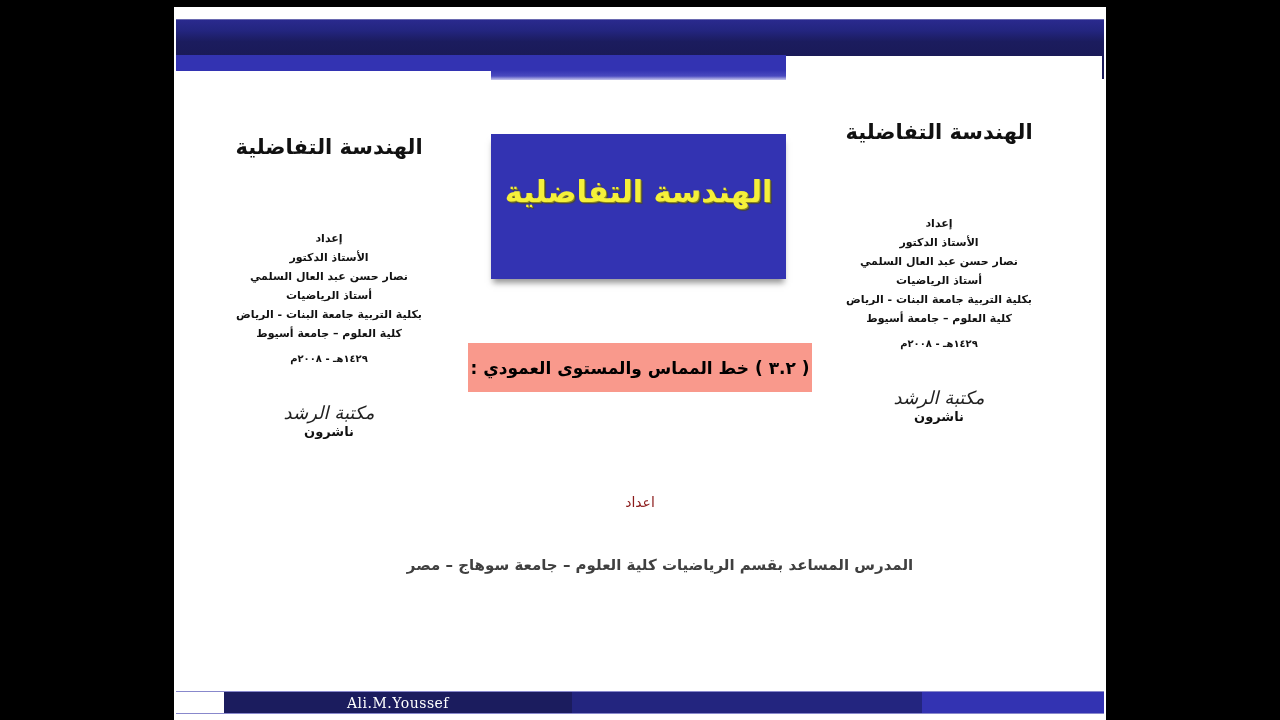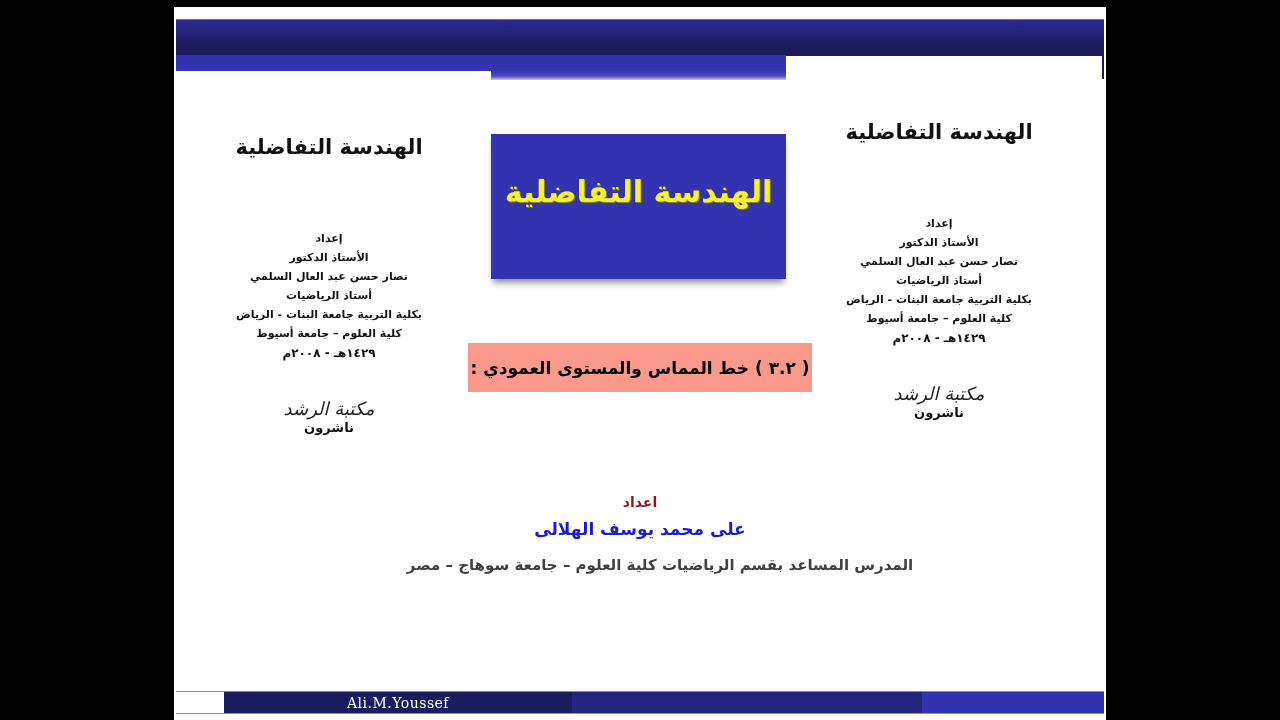--- a/index.html
+++ b/index.html
@@ -34,21 +34,21 @@
   .cover {
     position: absolute; text-align: center; direction: rtl; color: #111;
   }
   .cover-left { left: 40px; top: 128px; width: 230px; }
   .cover-right { left: 650px; top: 113px; width: 230px; }
   .cover-title {
     font-family: "DejaVu Sans", sans-serif; font-weight: bold; font-size: 21px;
     letter-spacing: 0; margin-bottom: 70px;
   }
   .cover-lines { font-weight: bold; font-size: 11px; line-height: 19px; }
-  .cover-year { font-size: 12px; font-weight: bold; margin-top: 3px; }
+  .cover-year { font-size: 10px; font-weight: bold; margin-top: 10px; }
   .publisher { margin-top: 38px; }
   .publisher-logo {
     font-family: "DejaVu Serif", serif; font-size: 18px; font-style: italic;
     color: #222; line-height: 22px;
   }
   .publisher-sub { font-size: 13px; font-weight: bold; letter-spacing: 3px; }
 
   
   .center-box {
     position: absolute; left: 317px; top: 127px; width: 295px; height: 145px;
@@ -67,21 +67,21 @@
     position: absolute; left: 294px; top: 336px; width: 344px; height: 49px;
     background: #f9998c;
     display: flex; align-items: center; justify-content: center;
   }
   .section-title {
     font-weight: bold; font-size: 17px; color: #000; direction: rtl; text-align: center;
   }
 
   
   .author-block { position: absolute; left: 0; width: 932px; text-align: center; direction: rtl; }
-  .prep-label { top: 487px; color: #8b1a1a; font-weight: bold; font-size: 14px; left: 0; }
+  .prep-label { top: 487px; color: #8b1a1a; font-weight: normal; font-size: 14px; left: 0; }
   .author-name { top: 512px; color: #1c1cc8; font-weight: bold; font-size: 17px; left: 0; }
   .aff-1 { top: 549px; color: #404040; font-weight: bold; font-size: 15px; left: 20px; }
   .aff-2 { top: 578px; color: #a01818; font-weight: bold; font-size: 15px; left: 20px; }
 
   
   .footer {
     position: absolute; left: 2px; top: 684px; width: 928px; height: 23px;
     display: flex; border-top: 1px solid #8888cc; border-bottom: 1px solid #8888cc; padding-left: 48px;
   }
   .footer-seg1 { width: 348px; background: #1b1c5e; display: flex; align-items: center; justify-content: center; }
@@ -136,21 +136,20 @@
 
   <div class="center-box">
     <div class="center-title">الهندسة التفاضلية</div>
   </div>
 
   <div class="section-box">
     <div class="section-title">( ٣.٢ ) خط المماس والمستوى العمودي :</div>
   </div>
 
   <div class="author-block prep-label">اعداد</div>
-  <div class="author-block author-name">على محمد يوسف  الهلالى</div>
   <div class="author-block aff-1">المدرس المساعد بقسم الرياضيات كلية العلوم – جامعة سوهاج – مصر</div>
 
   <div class="footer">
     <div class="footer-seg1">
       <span class="footer-label">Ali.M.Youssef</span>
     </div>
     <div class="footer-seg2"></div>
     <div class="footer-seg3"></div>
   </div>
 </div>

